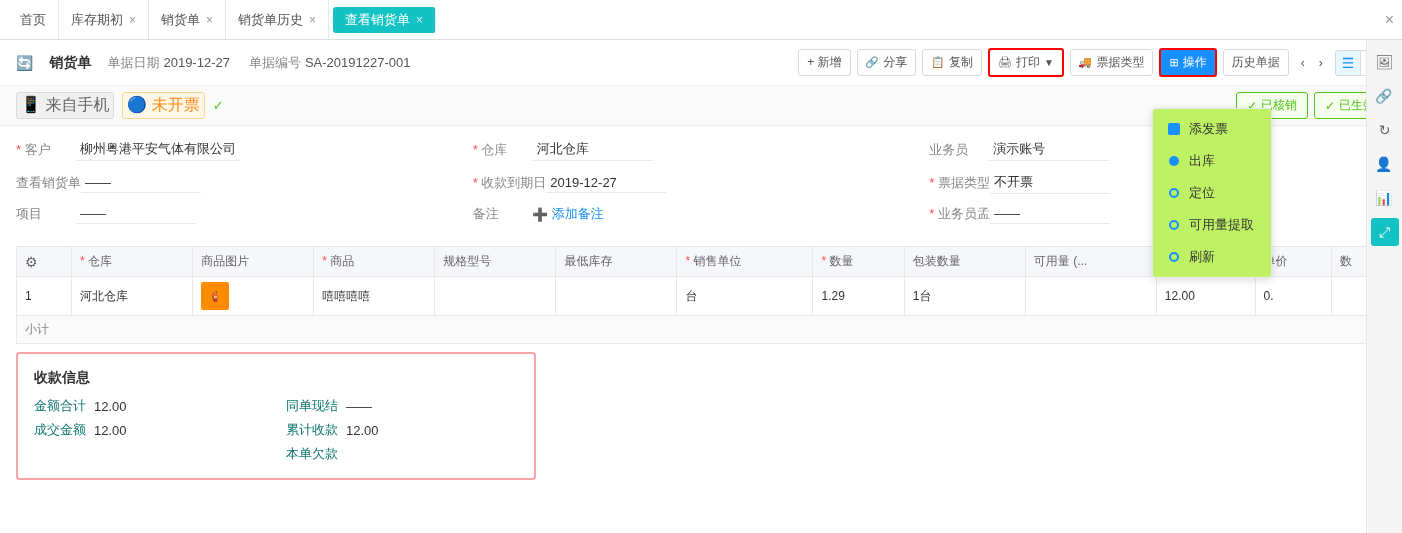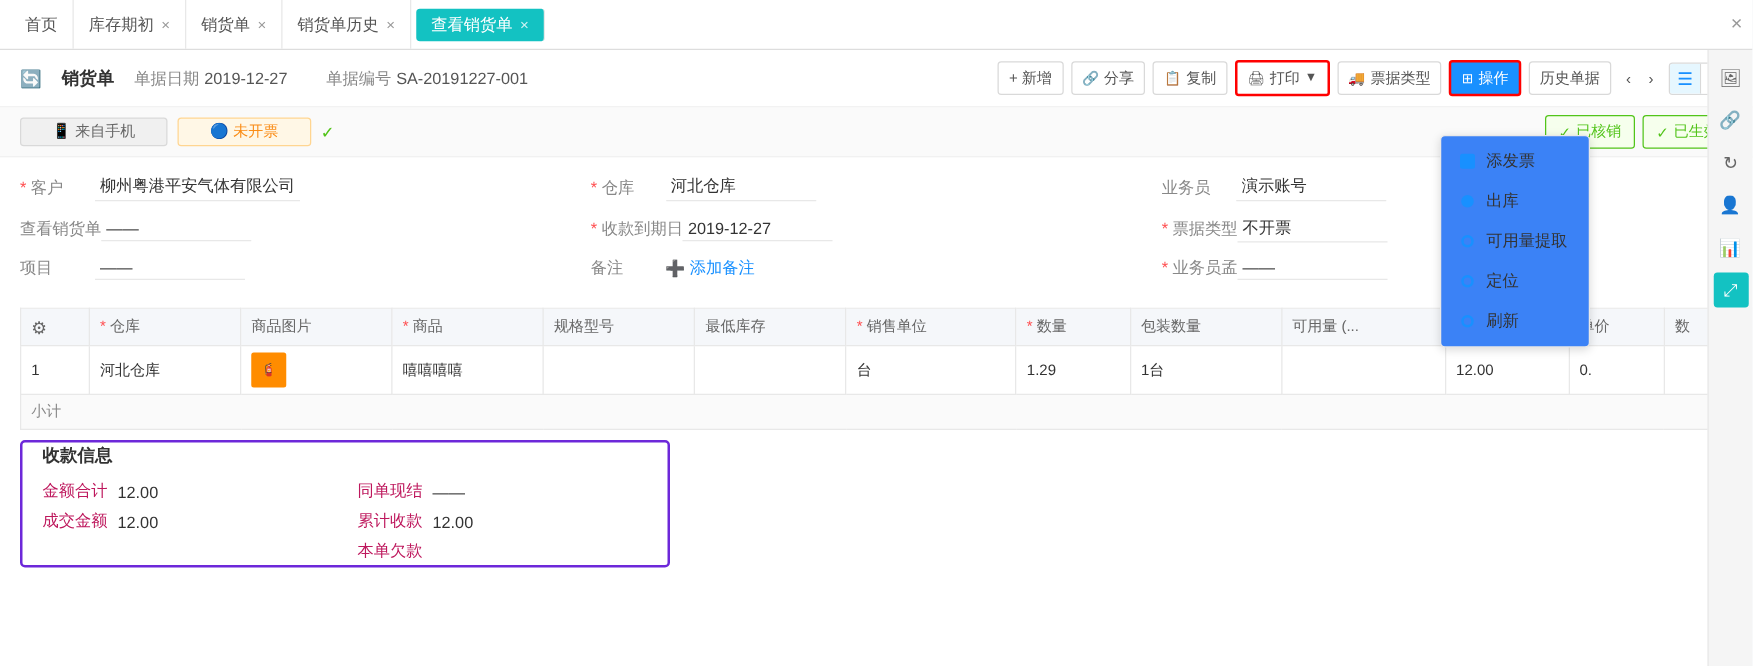--- a/index.html
+++ b/index.html
@@ -37,21 +37,21 @@
 
     
     .doc-header {
       display: flex; align-items: center; padding: 8px 16px;
       border-bottom: 1px solid #eee; background: #fff;
       justify-content: space-between;
     }
     .doc-title-area { display: flex; align-items: center; gap: 16px; }
     .doc-icon { color: #1890ff; font-size: 14px; }
     .doc-title { font-weight: bold; font-size: 14px; color: #333; }
-    .doc-meta { display: flex; align-items: center; gap: 31px; font-size: 13px; color: #555; }
+    .doc-meta { display: flex; align-items: center; gap: 19px; font-size: 13px; color: #555; }
     .doc-meta span { display: flex; align-items: center; gap: 4px; }
     .doc-meta .label { color: #888; }
 
     .doc-actions {
       display: flex; align-items: center; gap: 6px;
     }
     .action-btn {
       display: flex; align-items: center; gap: 4px; padding: 4px 8px;
       border: 1px solid #d9d9d9; border-radius: 3px; cursor: pointer;
       background: #fff; font-size: 12px; color: #555; white-space: nowrap;
@@ -77,21 +77,21 @@
 
     .nav-arrows { display: flex; gap: 2px; }
     .nav-arrow { padding: 4px 6px; cursor: pointer; color: #555; font-size: 12px; }
 
     
     .status-bar {
       display: flex; align-items: center; padding: 6px 16px;
       background: #fafafa; border-bottom: 1px solid #eee; gap: 8px;
     }
     .status-tag {
-      padding: 2px 25px; border-radius: 3px; font-size: 12px; cursor: pointer;
+      padding: 2px 4px; border-radius: 3px; font-size: 16px; cursor: pointer;
     }
     .status-tag.gray { background: #f0f0f0; color: #666; border: 1px solid #d9d9d9; }
     .status-tag.orange { background: #fff7e6; color: #fa8c16; border: 1px solid #ffd591; }
     .status-bar-right { margin-left: auto; display: flex; gap: 6px; }
 
     
     .form-area { padding: 12px 16px; background: #fff; }
     .form-row { display: flex; align-items: center; margin-bottom: 10px; gap: 0; }
     .form-field { display: flex; align-items: center; flex: 1; min-width: 0; }
     .field-label { color: #888; white-space: nowrap; min-width: 60px; font-size: 13px; }
@@ -114,35 +114,35 @@
     .subtotal-row td { background: #fafafa; color: #888; font-size: 12px; }
     .settings-icon { color: #666; font-size: 14px; }
     .product-thumb {
       width: 28px; height: 28px; background: #ff8c00;
       display: inline-flex; align-items: center; justify-content: center;
       color: #fff; font-size: 10px; border-radius: 2px;
     }
 
     
     .payment-box {
-      margin: 8px 16px; padding: 2px 16px;
-      border: 2px solid #6d28d9; border-radius: 4px;
+      margin: 8px 16px; padding: 15px 16px;
+      border: 2px solid #fca5a5; border-radius: 4px;
       background: #fff; max-width: 520px;
     }
     .payment-box-title { font-weight: bold; font-size: 14px; margin-bottom: 10px; }
     .payment-grid { display: grid; grid-template-columns: 1fr 1fr; gap: 6px 20px; }
     .payment-item { display: flex; align-items: center; gap: 8px; font-size: 13px; }
-    .payment-label { color: #be185d; white-space: nowrap; }
+    .payment-label { color: #0f766e; white-space: nowrap; }
     .payment-value { color: #333; }
     .payment-value.red { color: #ff4d4f; }
 
     
     .dropdown-menu {
       position: absolute; top: 68px; right: 130px;
-      background: #3b82f6; border: 1px solid #e8e8e8;
+      background: #bef264; border: 1px solid #e8e8e8;
       border-radius: 4px; box-shadow: 0 2px 8px rgba(0,0,0,0.15);
       z-index: 100; min-width: 120px; padding: 4px 0;
     }
     .dropdown-item {
       display: flex; align-items: center; gap: 8px;
       padding: 7px 14px; cursor: pointer; font-size: 13px; color: #333;
     }
     .dropdown-icon { width: 14px; height: 14px; display: inline-flex; align-items: center; justify-content: center; }
     .icon-square { width: 12px; height: 12px; background: #1890ff; border-radius: 2px; }
     .icon-circle-blue { width: 10px; height: 10px; border-radius: 50%; background: #1890ff; }
@@ -392,27 +392,27 @@
     <div class="dropdown-item">
       <span class="dropdown-icon">
         <div class="icon-circle-blue"></div>
       </span>
       <span>出库</span>
     </div>
     <div class="dropdown-item">
       <span class="dropdown-icon">
         <div class="icon-circle-outline"></div>
       </span>
-      <span>可用量提取</span>
+      <span>定位</span>
     </div>
     <div class="dropdown-item">
       <span class="dropdown-icon">
         <div class="icon-circle-outline"></div>
       </span>
-      <span>定位</span>
+      <span>可用量提取</span>
     </div>
     <div class="dropdown-item">
       <span class="dropdown-icon">
         <div class="icon-circle-outline"></div>
       </span>
       <span>刷新</span>
     </div>
   </div>
 
   <div class="right-sidebar">

